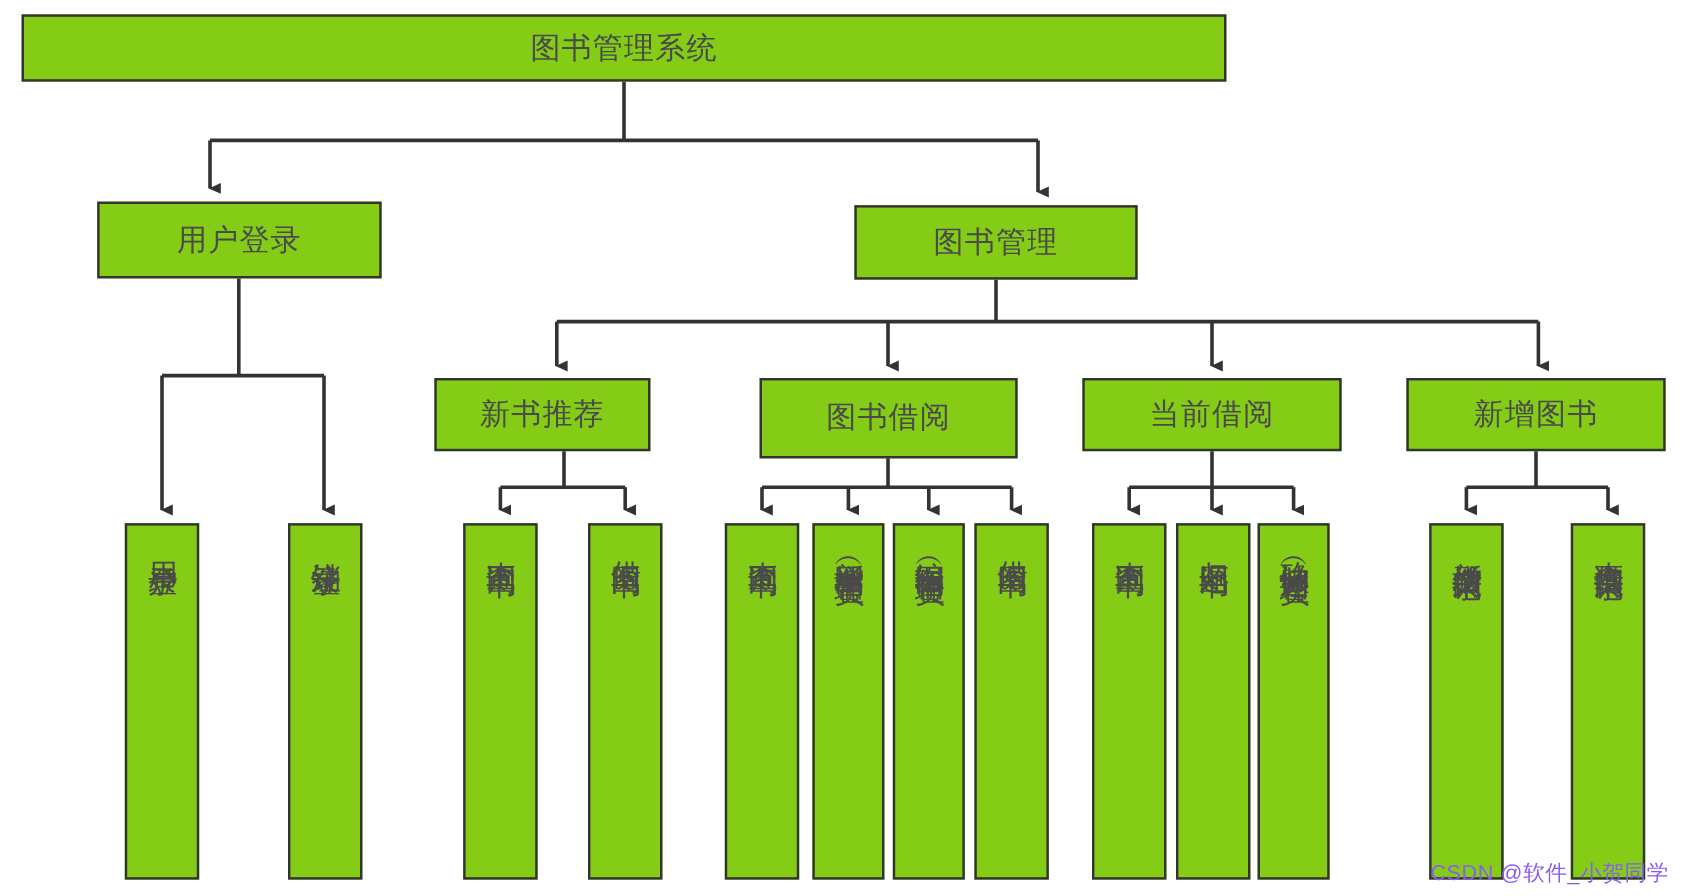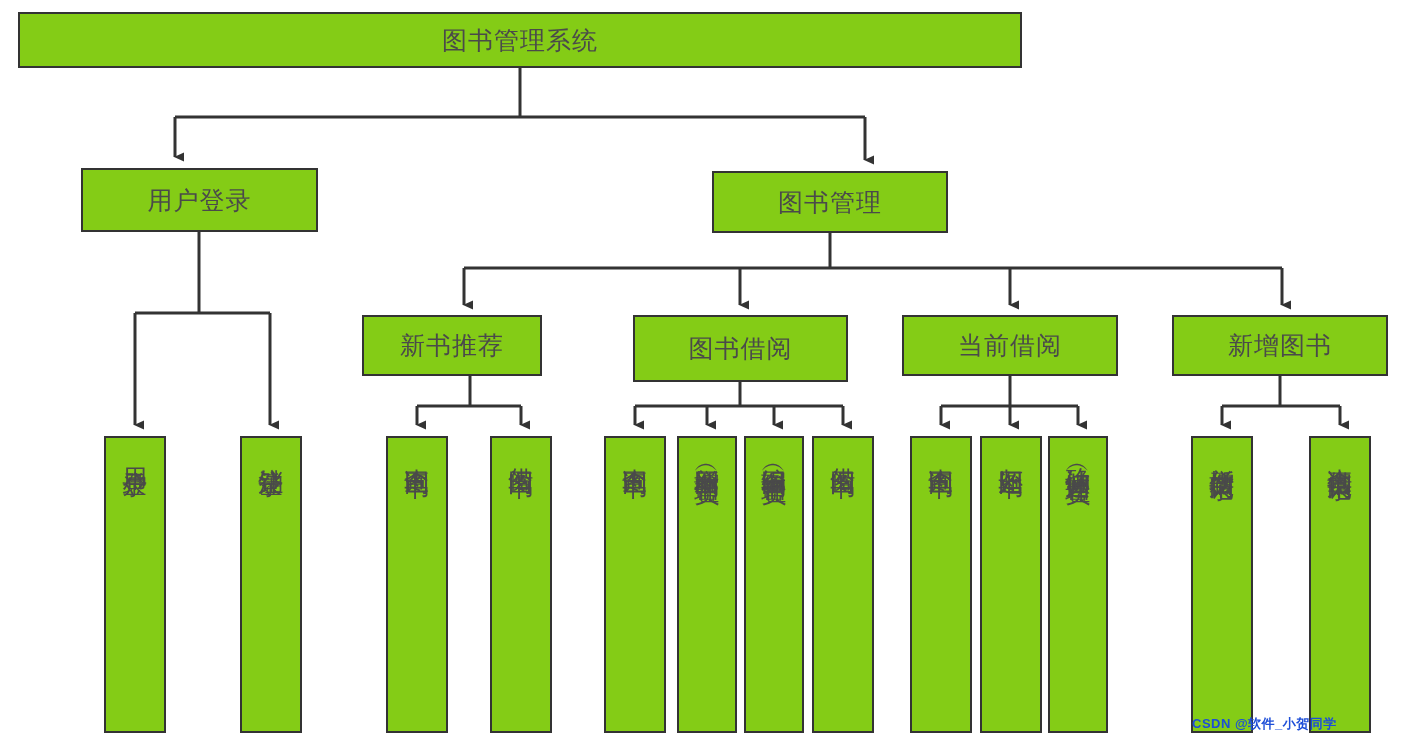--- a/index.html
+++ b/index.html
@@ -36,26 +36,25 @@
     letter-spacing:2px;
     max-height:270px;
   }
   .leaf-box{
     align-items:flex-start;
     justify-content:center;
     padding-top:10px;
   }
   .watermark{
     position:absolute;
-    color:#1d4ed8;
-    font-size:13px;
+    color:#8b5cf6;
+    font-size:18px;
     white-space:nowrap;
     letter-spacing:0.5px;
     pointer-events:none;
-    font-weight:bold;
   }
 </style>
 </head>
 <body>
 
 <div id="stage">
 
   <svg viewBox="0 0 1405 747">
     <defs>
       <marker id="arrow" markerWidth="11" markerHeight="11" refX="5" refY="9" orient="auto" markerUnits="userSpaceOnUse">

